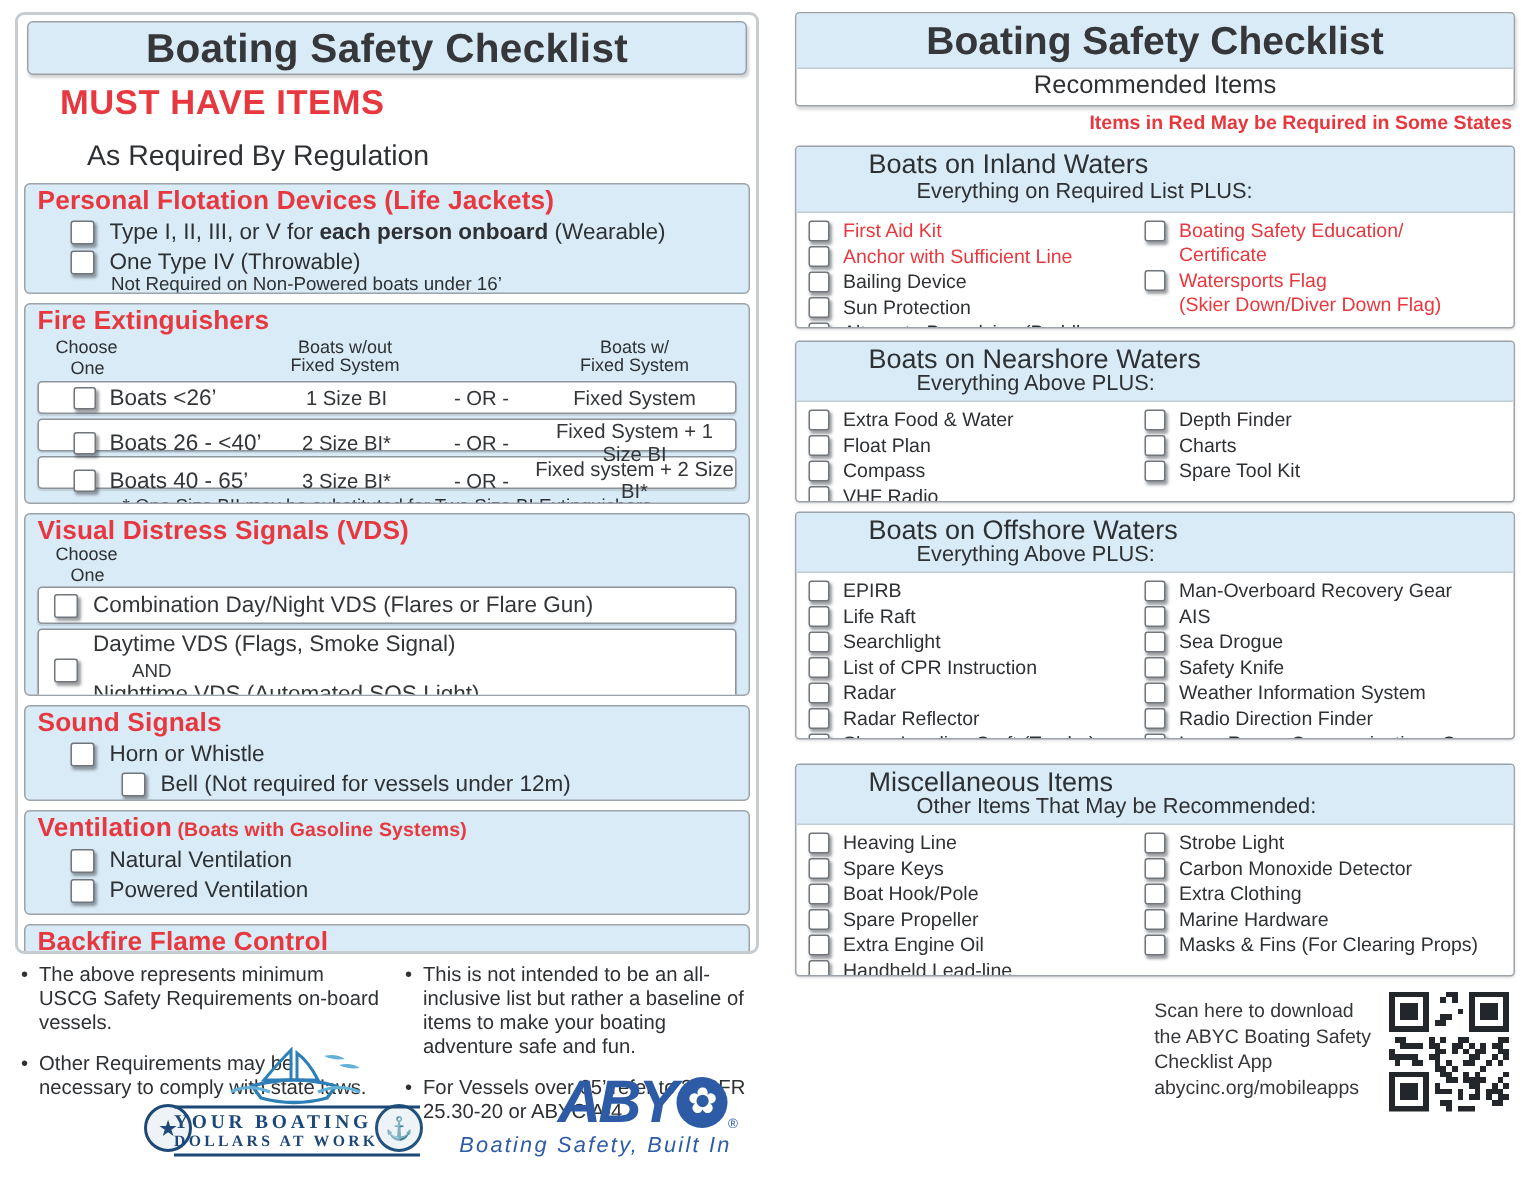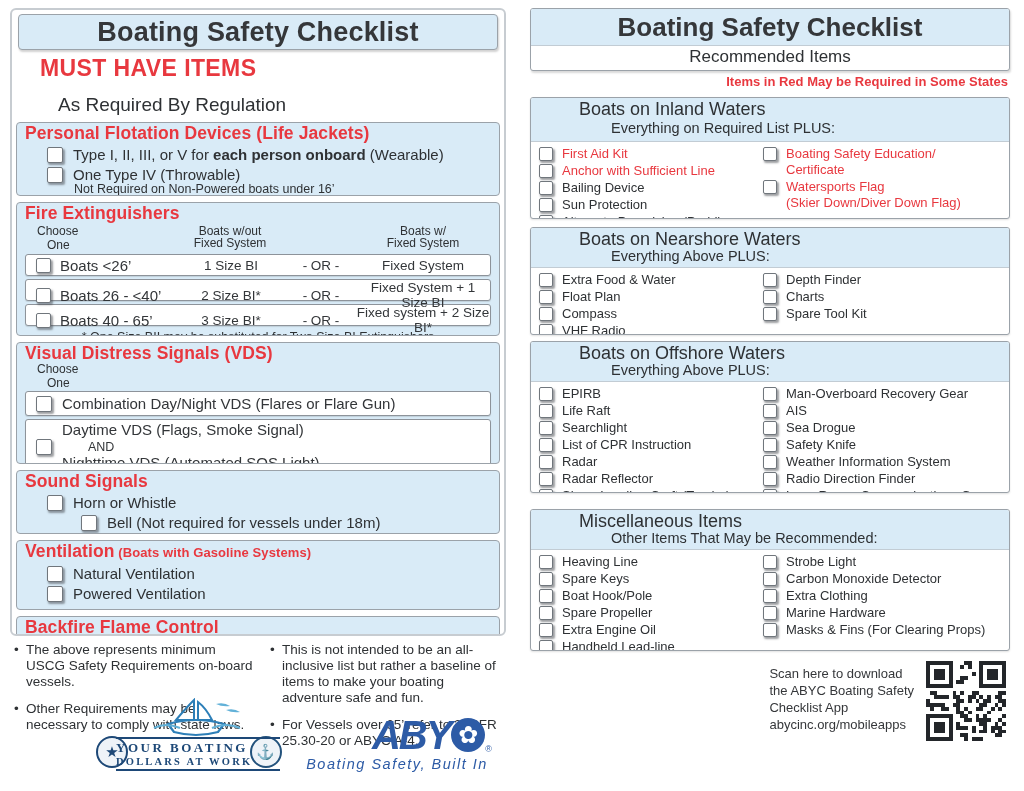--- a/index.html
+++ b/index.html
@@ -38,21 +38,21 @@
 
   .fire-head { display:grid; grid-template-columns:150px 110px 70px 1fr; font-size:12px;
                line-height:11.5px; text-align:center; margin-top:3px; color:#2e3134; }
   .fh1 { text-align:left; padding-left:12px; }
   .fh1 .one { padding-left:10px; padding-top:2px; }
   .fh2 div,.fh4 div { padding-top:0; }
   .wrow { background:#fff; border:1px solid #8d939a; border-radius:3px;
           box-shadow:0 1px 1px rgba(0,0,0,.12); }
   .fire-row { display:grid; grid-template-columns:150px 110px 70px 1fr; align-items:center;
               height:22px; margin-top:3px; font-size:13.5px; text-align:center; }
-  .fire-row .c1 { display:flex; align-items:center; gap:9px; text-align:center; padding-left:10px; font-size:15px; }
+  .fire-row .c1 { display:flex; align-items:center; gap:9px; text-align:center; padding-left:23px; font-size:15px; }
   .fire-row .c1 .cb { width:15px; height:15px; }
   .fire-note { text-align:center; font-size:12.5px; margin-top:4px; color:#2e3134; }
 
   .choose2 { font-size:12px; line-height:11.5px; margin:1px 0 0 12px; color:#2e3134; }
   .choose2 .one { padding-left:10px; padding-top:2px; }
   .vds-row1 { display:flex; align-items:center; gap:10px; height:25px; margin-top:2px; padding-left:10px; font-size:15px; }
   .vds-row2 { display:flex; align-items:center; gap:10px; min-height:54px; margin-top:3px; padding:2px 0 2px 10px; font-size:15px; }
   .vds-lines .and { font-size:12.5px; padding-left:26px; }
   .vds-lines div { line-height:16.5px; }
 
@@ -212,21 +212,21 @@
     </div>
 
     <div class="sec sec-sound">
       <h2>Sound Signals</h2>
       <div class="row">
         <span class="cb"></span>
         <span>Horn or Whistle</span>
       </div>
       <div class="row indent">
         <span class="cb"></span>
-        <span>Bell (Not required for vessels under 18m)</span>
+        <span>Bell (Not required for vessels under 12m)</span>
       </div>
     </div>
 
     <div class="sec sec-vent">
       <h2><span>Ventilation</span><span class="hnote"> (Boats with Gasoline Systems)</span></h2>
       <div class="row">
         <span class="cb"></span>
         <span>Natural Ventilation</span>
       </div>
       <div class="row">

